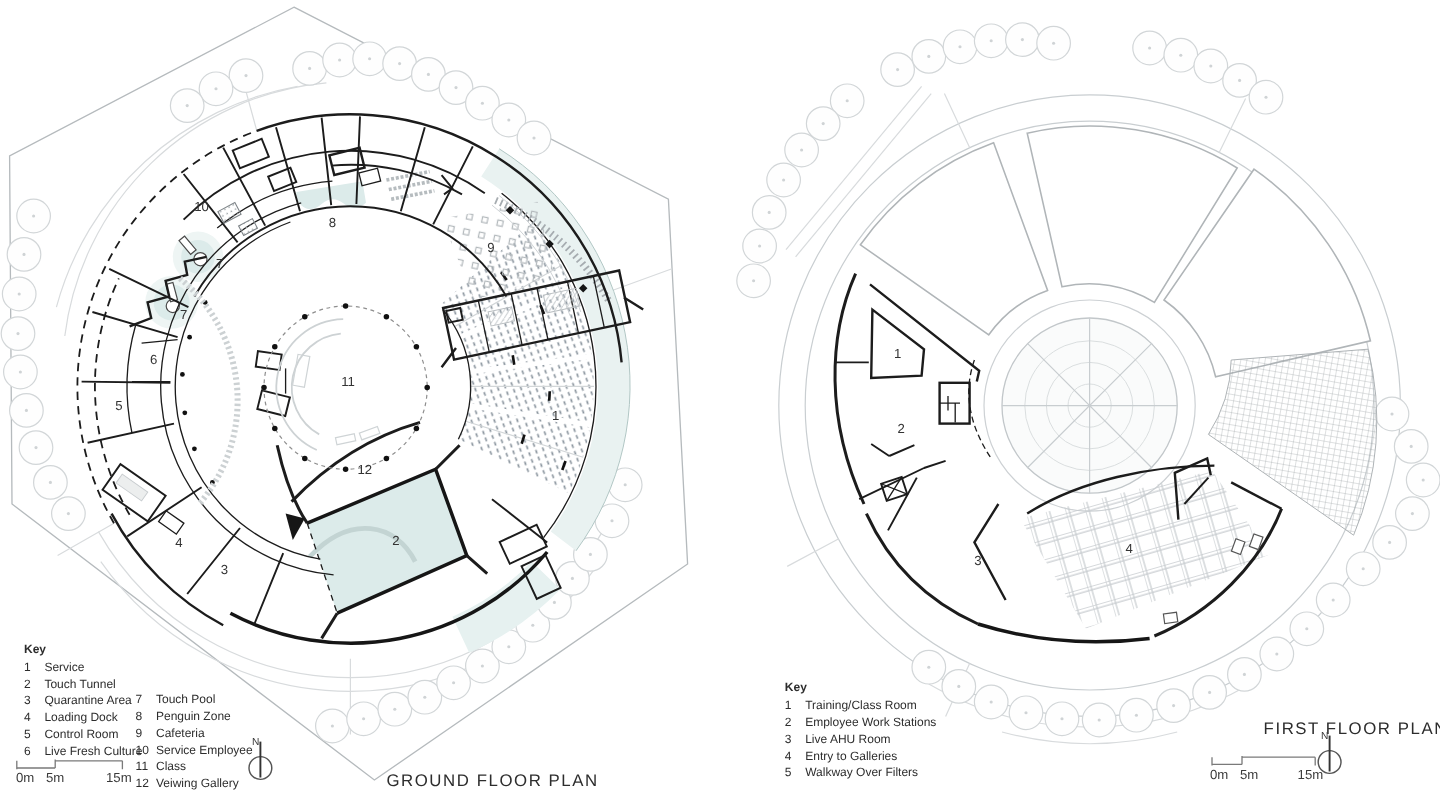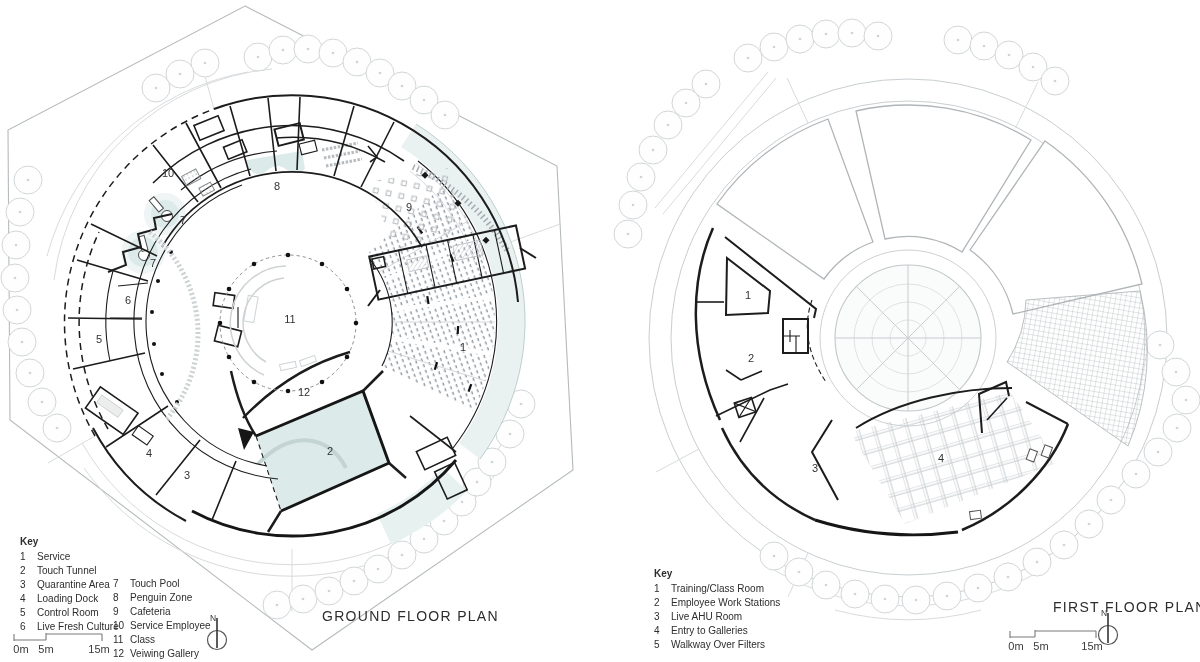--- a/index.html
+++ b/index.html
@@ -458,21 +458,21 @@
     <div class="krow">
         <span class="kn">4</span>
         <span>Entry to Galleries</span>
       </div>
     <div class="krow">
         <span class="kn">5</span>
         <span>Walkway Over Filters</span>
       </div>
   </div>
 
-  <div class="plan-title" style="left:322px;top:608px">GROUND FLOOR PLAN</div>
+  <div class="plan-title" style="left:322px;top:642px">GROUND FLOOR PLAN</div>
   <div class="plan-title" style="left:1053px;top:599px">FIRST FLOOR PLAN</div>
 
   <span class="scl" style="left:21px;top:643px">0m</span>
   <span class="scl" style="left:46px;top:643px">5m</span>
   <span class="scl" style="left:99px;top:643px">15m</span>
   <span class="nlab" style="left:213px;top:613px">N</span>
   <span class="scl" style="left:1016px;top:640px">0m</span>
   <span class="scl" style="left:1041px;top:640px">5m</span>
   <span class="scl" style="left:1092px;top:640px">15m</span>
   <span class="nlab" style="left:1104px;top:608px">N</span>

